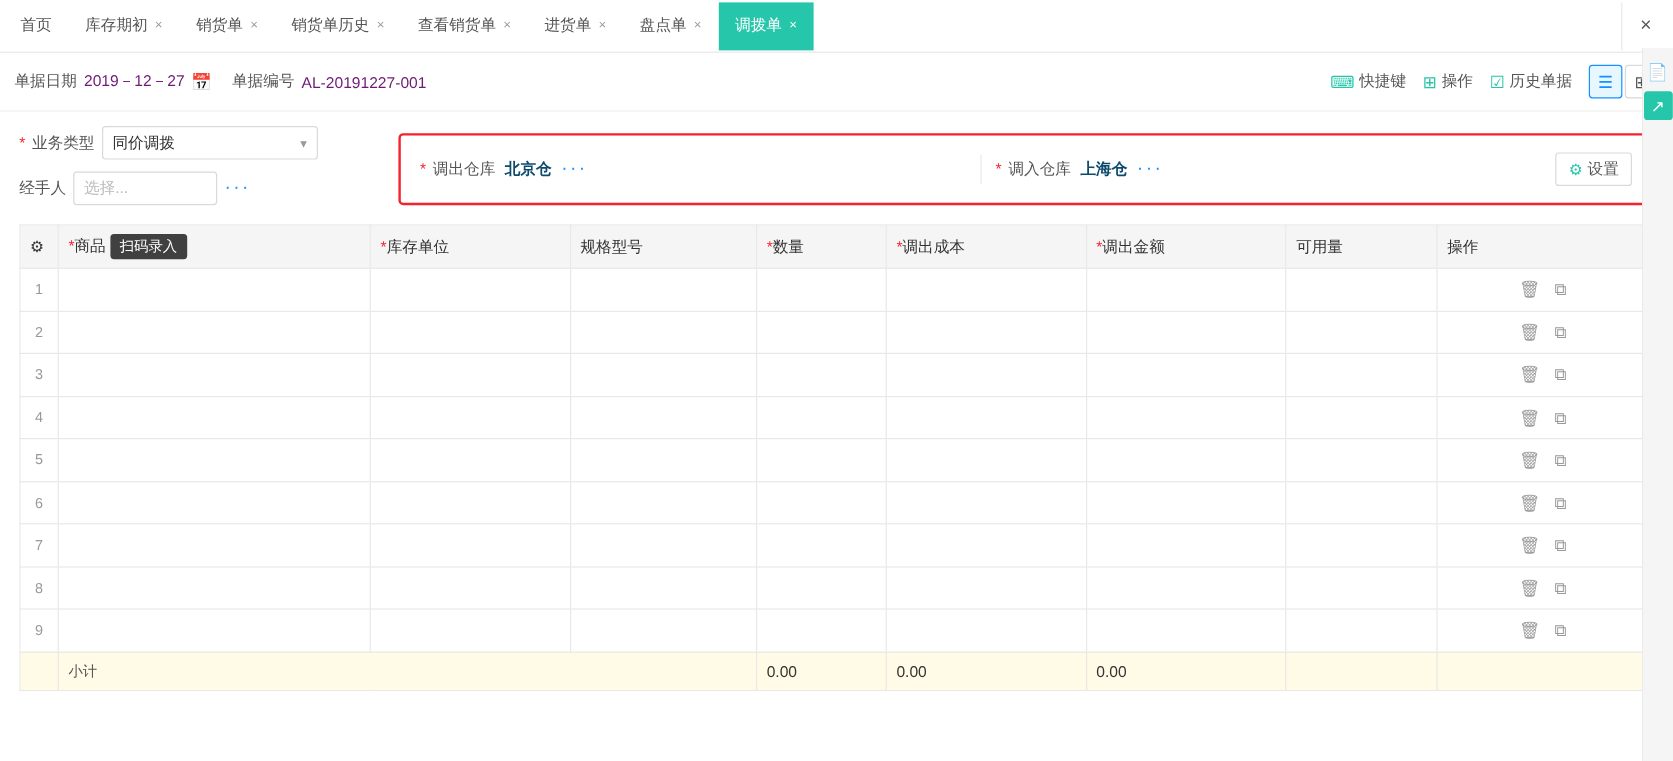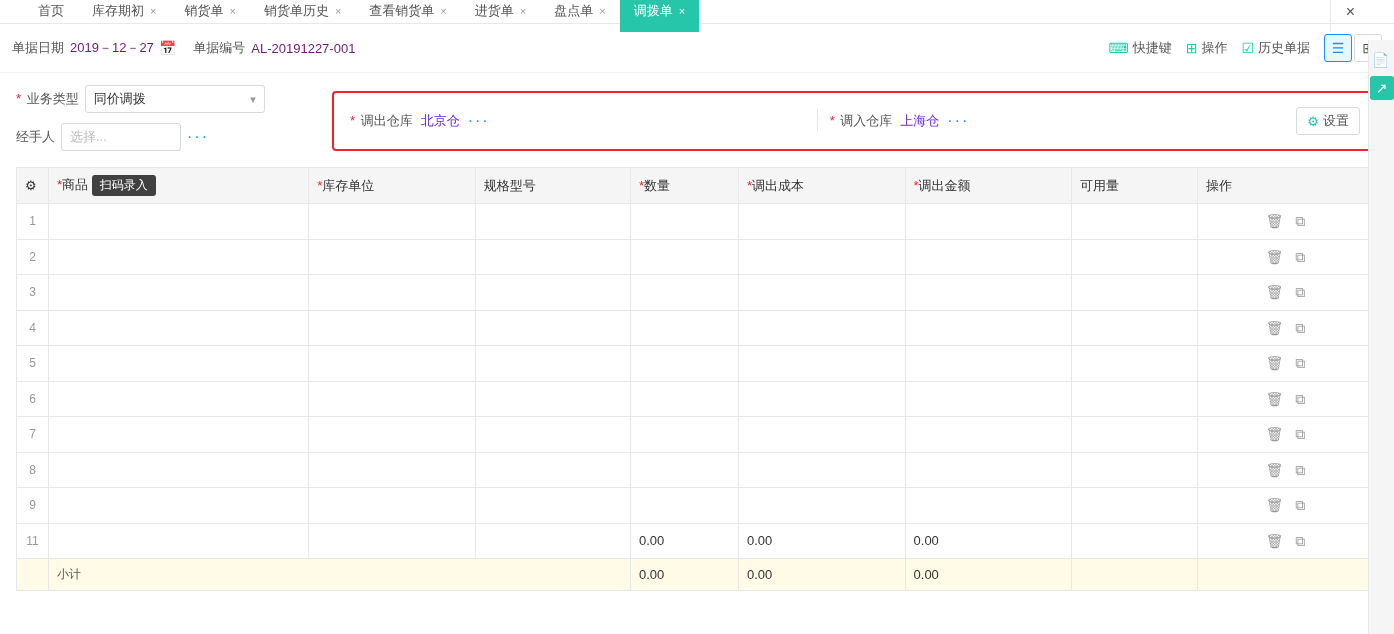--- a/index.html
+++ b/index.html
@@ -4,22 +4,22 @@
   <style>
     * { box-sizing: border-box; margin: 0; padding: 0; }
     body { font-family: "Microsoft YaHei", "PingFang SC", sans-serif; font-size: 13px; color: #333; background: #fff; }
 
     
     .tab-bar {
       display: flex;
       align-items: center;
       border-bottom: 1px solid #e8e8e8;
       background: #fff;
-      height: 24px;
-      padding: 0 24px;
+      height: 44px;
+      padding: 0 3px;
     }
     .tab-item {
       display: flex;
       align-items: center;
       padding: 0 14px;
       height: 40px;
       cursor: pointer;
       color: #555;
       font-size: 13px;
       border-bottom: 2px solid transparent;
@@ -195,23 +195,23 @@
       align-items: center;
       gap: 8px;
       flex: 1;
     }
     .warehouse-label {
       color: #555;
       white-space: nowrap;
       font-size: 13px;
     }
     .warehouse-value {
-      color: #6d28d9;
-      font-size: 13px;
-      font-weight: 400;
+      color: #0c4a6e;
+      font-size: 13px;
+      font-weight: 700;
     }
     .warehouse-dots {
       color: #1890ff;
       cursor: pointer;
       font-size: 16px;
       letter-spacing: 2px;
     }
     .warehouse-divider {
       width: 1px;
       height: 24px;
@@ -595,34 +595,20 @@
     <td></td>
     <td></td>
     <td></td>
     <td></td>
     <td></td>
     <td class="col-ops">
       <span class="op-icon">🗑</span>
       <span class="op-icon">⧉</span>
     </td>
   </tr>
-          <tr>
-      <td class="row-num">11</td>
-      <td></td>
-      <td></td>
-      <td></td>
-      <td><span class="subtotal-value">0.00</span></td>
-      <td><span class="subtotal-value">0.00</span></td>
-      <td><span class="subtotal-value">0.00</span></td>
-      <td></td>
-      <td class="col-ops">
-        <span class="op-icon">🗑</span>
-        <span class="op-icon">⧉</span>
-      </td>
-    </tr>
           <tr style="background: rgb(255, 251, 230);">
   <td style="border:1px solid #e8e8e8;"></td>
   <td colspan="3" style="border:1px solid #e8e8e8; padding:5px 8px;">
     <span style="color:#555; font-size:12px;">小计</span>
   </td>
   <td style="border:1px solid #e8e8e8; padding:5px 8px; color:#333;">0.00</td>
   <td style="border:1px solid #e8e8e8; padding:5px 8px; color:#333;">0.00</td>
   <td style="border:1px solid #e8e8e8; padding:5px 8px; color:#333;">0.00</td>
   <td style="border:1px solid #e8e8e8;"></td>
   <td style="border:1px solid #e8e8e8;"></td>

